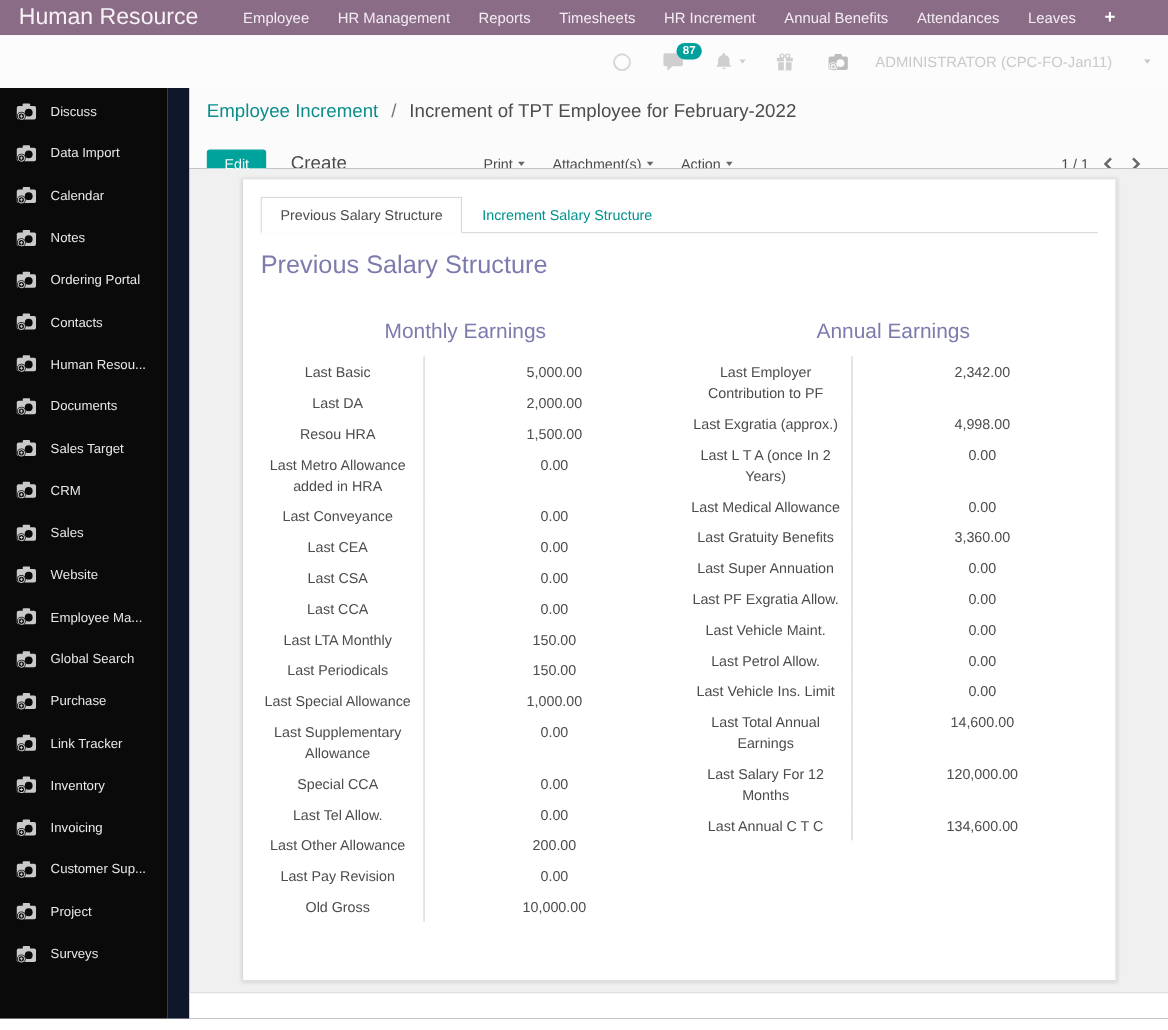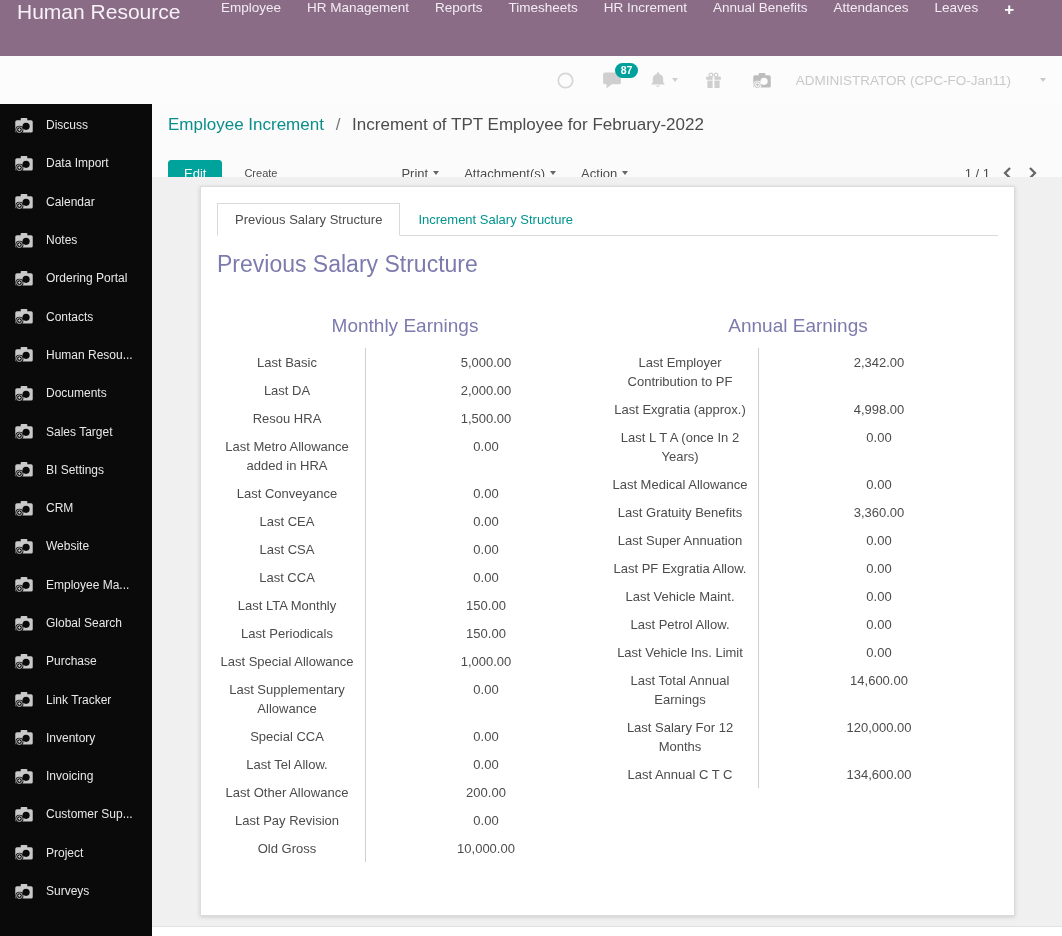--- a/index.html
+++ b/index.html
@@ -3,48 +3,48 @@
 <meta charset="utf-8">
 <style>
   * { box-sizing: border-box; }
   html,body { margin:0; padding:0; }
   body {
     width:1062px; height:936px; overflow:hidden; background:#fff;
     font-family:"Liberation Sans", sans-serif; color:#4c4c4c;
     -webkit-font-smoothing:antialiased;
   }
   
-  .topbar { height:56px; background:#8b6c86; display:flex; align-items:flex-start; }
+  .topbar { height:32px; background:#8b6c86; display:flex; align-items:center; }
   .brand { width:208px; padding-left:17px; font-size:21px; color:#f7f2f7; cursor:pointer; white-space:nowrap; }
   .topnav { display:flex; align-items:center; }
   .topnav-item { padding:0 13px; font-size:13.5px; color:#f3ecf3; cursor:pointer; white-space:nowrap; }
   .nav-plus { color:#ffffff; font-size:17px; font-weight:bold; padding:0 10px; margin-left:3px; cursor:pointer; }
   
   .subbar { height:48px; background:#fcfcfc; display:flex; align-items:center; justify-content:flex-end; padding-right:16px;padding-left:40px; }
   .sys-item { margin-left:27px; position:relative; display:flex; align-items:center; cursor:pointer; color:#cfcfcf; }
   .badge { position:absolute; top:-8px; left:13px; background:#00a09d; color:#fff; font-size:10.5px; font-weight:bold; border-radius:9px; padding:2px 6px; line-height:1; }
   .caret { display:inline-block; width:0; height:0; border-left:3.5px solid transparent; border-right:3.5px solid transparent; border-top:4.5px solid currentColor; margin-left:5px; }
   .usermenu { margin-left:30px; display:flex; align-items:center; gap:24px; color:#c9c9c9; font-size:13.5px; cursor:pointer; white-space:nowrap; }
   .cam { color:#c9c9c9; }
   .usermenu .cam { color:#bdbdbd; }
   
   .body-row { display:flex; height:846px; }
   .sidebar { flex:0 0 152px; width:152px; background:#0a0a0a; padding-top:2px; overflow:hidden; }
   .side-item { height:38.3px; display:flex; align-items:center; padding-left:14px; gap:12px; color:#e8e8e8; font-size:12px; cursor:pointer; white-space:nowrap; }
   .side-item .cam { color:#c9c9c9; flex:0 0 auto; }
-  .content { flex:1; display:flex; flex-direction:column; background:#701a75; min-width:0; }
+  .content { flex:1; display:flex; flex-direction:column; background:#0f172a; min-width:0;padding-left:20px; }
   
   .control-panel { height:73px; padding:11px 14px 0 16px; background:#fbfbfb; }
   .breadcrumb { font-size:17px; white-space:nowrap; }
   .breadcrumb a { color:#0b8e8a; cursor:pointer; text-decoration:none; }
   .breadcrumb .sep { color:#777; margin:0 7px; }
   .breadcrumb .current { color:#4c4c4c; }
   .cp-row { display:flex; align-items:center; margin-top:24px; height:28px; }
   .btn-edit { background:#00a29c; color:#fff; border:1px solid #00a29c; font-size:13px; padding:5px 15px; border-radius:3px; cursor:pointer; font-family:inherit; }
-  .btn-create { background:none; border:none; color:#4c4c4c; font-size:11px; padding:5px 12px; margin-left:10px; cursor:pointer; font-family:inherit; }
+  .btn-create { background:none; border:none; color:#4c4c4c; font-size:17px; padding:5px 12px; margin-left:10px; cursor:pointer; font-family:inherit; }
   .dropdown-group { display:flex; margin-left:112px; gap:25px; font-size:13px; color:#4c4c4c; }
   .dd { display:flex; align-items:center; cursor:pointer; }
   .dd .caret { color:#666; border-top-width:4px; }
   .pager { margin-left:auto; display:flex; align-items:center; gap:8px; font-size:13px; color:#4c4c4c; padding-right:6px; }
   .chev { cursor:pointer; display:flex; padding:2px 4px; }
   
   .form-area { height:749px; background:#f0f0f0; padding:9px 47px 0 48px; }
   .sheet { background:#fff; border:1px solid #dcdcdc; box-shadow:0 1px 4px rgba(0,0,0,.16); height:730px; padding:16px 16px 0; }
   .footer-strip { height:24px; background:#fff; border-top:1px solid #e2e2e2; }
   
@@ -255,48 +255,48 @@
     <rect x="1.5" y="3.8" width="21" height="14.7" rx="2" fill="currentColor"></rect>
     <circle cx="14.5" cy="11" r="4.3" style="fill:var(--cut,#0a0a0a)"></circle>
     <circle cx="6.5" cy="15" r="4.8" style="fill:var(--cut,#0a0a0a)"></circle>
     <circle cx="6.5" cy="15" r="3.4" fill="none" stroke="currentColor" stroke-width="1.1"></circle>
     <path d="M6.5 13.2v3.6 M4.7 15h3.6" stroke="currentColor" stroke-width="1.1"></path>
   </svg>
 </span>
           <span class="side-label">Sales Target</span>
         </div>
 
-        <div class="side-item" style="--cut:#0a0a0a;">
-          <span class="cam-slot" style="display:flex; color:#c9c9c9;">
-  <svg class="cam" width="20" height="17" viewBox="0 0 24 20">
-    <rect x="8" y="1" width="8" height="4" rx="1" fill="currentColor"></rect>
-    <rect x="1.5" y="3.8" width="21" height="14.7" rx="2" fill="currentColor"></rect>
-    <circle cx="14.5" cy="11" r="4.3" style="fill:var(--cut,#0a0a0a)"></circle>
-    <circle cx="6.5" cy="15" r="4.8" style="fill:var(--cut,#0a0a0a)"></circle>
-    <circle cx="6.5" cy="15" r="3.4" fill="none" stroke="currentColor" stroke-width="1.1"></circle>
-    <path d="M6.5 13.2v3.6 M4.7 15h3.6" stroke="currentColor" stroke-width="1.1"></path>
-  </svg>
-</span>
-          <span class="side-label">BI Settings</span>
-        </div>
 
         <div class="side-item" style="--cut:#0a0a0a;">
           <span class="cam-slot" style="display:flex; color:#c9c9c9;">
   <svg class="cam" width="20" height="17" viewBox="0 0 24 20">
     <rect x="8" y="1" width="8" height="4" rx="1" fill="currentColor"></rect>
     <rect x="1.5" y="3.8" width="21" height="14.7" rx="2" fill="currentColor"></rect>
     <circle cx="14.5" cy="11" r="4.3" style="fill:var(--cut,#0a0a0a)"></circle>
     <circle cx="6.5" cy="15" r="4.8" style="fill:var(--cut,#0a0a0a)"></circle>
     <circle cx="6.5" cy="15" r="3.4" fill="none" stroke="currentColor" stroke-width="1.1"></circle>
     <path d="M6.5 13.2v3.6 M4.7 15h3.6" stroke="currentColor" stroke-width="1.1"></path>
   </svg>
 </span>
           <span class="side-label">CRM</span>
         </div>
 
+        <div class="side-item" style="--cut:#0a0a0a;">
+          <span class="cam-slot" style="display:flex; color:#c9c9c9;">
+  <svg class="cam" width="20" height="17" viewBox="0 0 24 20">
+    <rect x="8" y="1" width="8" height="4" rx="1" fill="currentColor"></rect>
+    <rect x="1.5" y="3.8" width="21" height="14.7" rx="2" fill="currentColor"></rect>
+    <circle cx="14.5" cy="11" r="4.3" style="fill:var(--cut,#0a0a0a)"></circle>
+    <circle cx="6.5" cy="15" r="4.8" style="fill:var(--cut,#0a0a0a)"></circle>
+    <circle cx="6.5" cy="15" r="3.4" fill="none" stroke="currentColor" stroke-width="1.1"></circle>
+    <path d="M6.5 13.2v3.6 M4.7 15h3.6" stroke="currentColor" stroke-width="1.1"></path>
+  </svg>
+</span>
+          <span class="side-label">Sales</span>
+        </div>
 
         <div class="side-item" style="--cut:#0a0a0a;">
           <span class="cam-slot" style="display:flex; color:#c9c9c9;">
   <svg class="cam" width="20" height="17" viewBox="0 0 24 20">
     <rect x="8" y="1" width="8" height="4" rx="1" fill="currentColor"></rect>
     <rect x="1.5" y="3.8" width="21" height="14.7" rx="2" fill="currentColor"></rect>
     <circle cx="14.5" cy="11" r="4.3" style="fill:var(--cut,#0a0a0a)"></circle>
     <circle cx="6.5" cy="15" r="4.8" style="fill:var(--cut,#0a0a0a)"></circle>
     <circle cx="6.5" cy="15" r="3.4" fill="none" stroke="currentColor" stroke-width="1.1"></circle>
     <path d="M6.5 13.2v3.6 M4.7 15h3.6" stroke="currentColor" stroke-width="1.1"></path>

